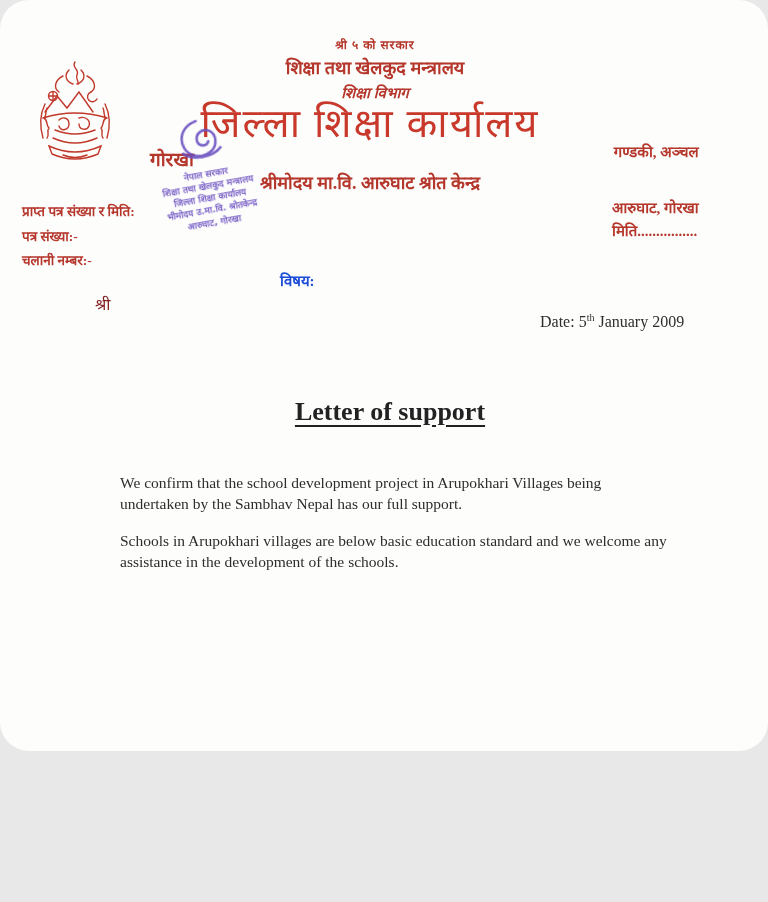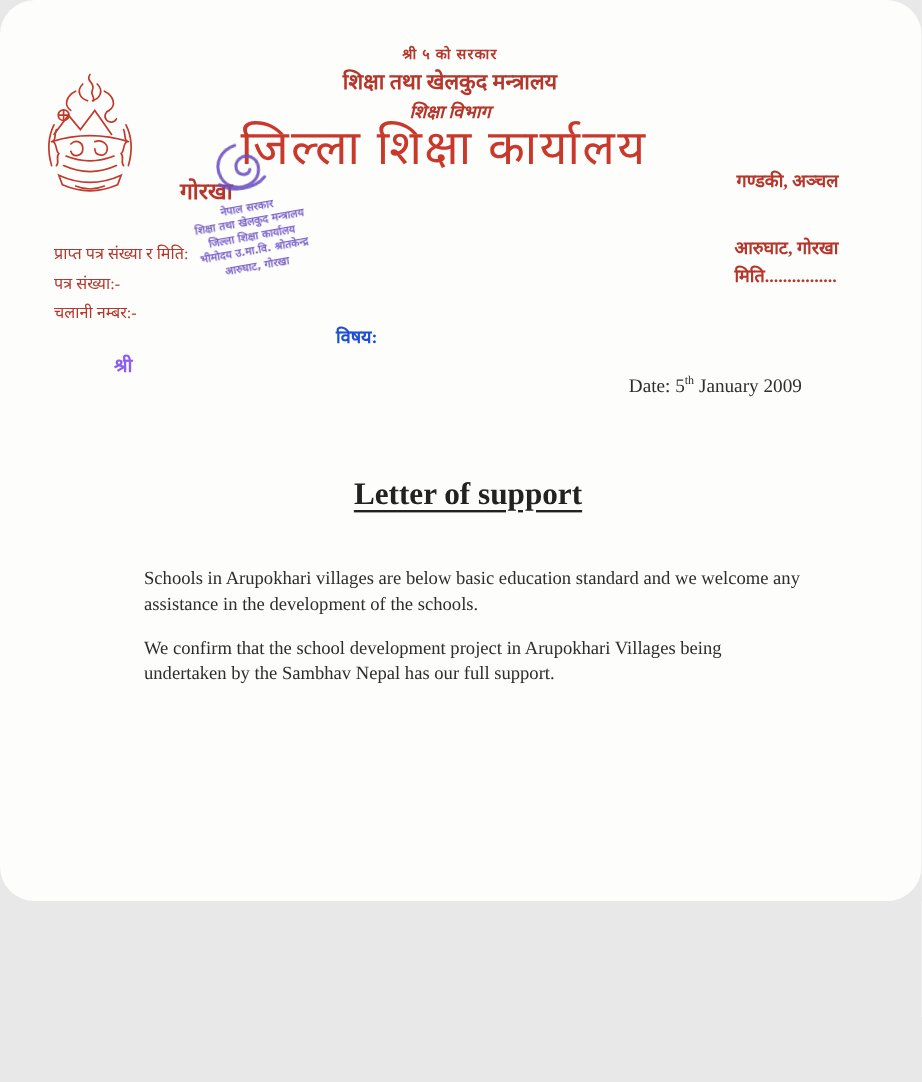--- a/index.html
+++ b/index.html
@@ -22,36 +22,36 @@
     position:absolute;left:150px;top:94px;width:440px;text-align:center;
     font-size:40px;color:#c8392b;letter-spacing:2px;white-space:nowrap;
   }
   .district{position:absolute;left:150px;top:146px;width:440px;text-align:left;
     font-size:19px;font-weight:bold;color:#b5372c;}
   .source-centre{position:absolute;left:150px;top:170px;width:440px;text-align:center;
     font-size:18px;font-weight:bold;color:#b5372c;}
   .right-block{position:absolute;left:612px;top:145px;color:#b5372c;font-size:15px;font-weight:bold;line-height:1;}
   .right-zone{margin-bottom:41px;text-align:right;}
   .right-place{margin-bottom:8px;}
-  .left-block{position:absolute;left:22px;top:205px;color:#b5372c;font-size:13.5px;font-weight:normal;line-height:1;margin-left:23px;}
+  .left-block{position:absolute;left:22px;top:205px;color:#b5372c;font-size:13.5px;font-weight:bold;line-height:1;}
   .left-block div{margin-bottom:11px;}
   .subject{position:absolute;left:280px;top:270px;color:#1d4ed8;font-size:15px;font-weight:bold;}
-  .salutation{position:absolute;left:95px;top:293px;color:#8b5cf6;font-size:16px;font-weight:bold;}
+  .salutation{position:absolute;left:95px;top:293px;color:#7f1d1d;font-size:16px;font-weight:normal;}
   
   .round-stamp{
     position:absolute;left:128px;top:116px;width:160px;height:140px;
     transform:rotate(-10deg);
     color:#6a4fc0;opacity:.88;filter:blur(.3px);
     text-align:center;pointer-events:none;
   }
   .round-stamp .stamp-emblem{display:block;margin:0 auto;}
   .round-stamp .st-line{font-size:9px;font-weight:bold;white-space:nowrap;line-height:1.35;
     font-family:"DejaVu Sans", sans-serif;}
   
-  .date-line{position:absolute;left:524px;top:312px;font-size:16px;color:#2e2e2e;}
+  .date-line{position:absolute;left:540px;top:312px;font-size:16px;color:#2e2e2e;}
   .date-line sup{font-size:10px;}
   .letter-title{
     position:absolute;left:0;top:397px;width:780px;text-align:center;
     font-size:26px;font-weight:bold;color:#222;
     text-decoration:underline;text-underline-offset:5px;text-decoration-thickness:2px;
   }
   .body-text{position:absolute;left:120px;top:472px;width:550px;color:#2d2d2d;
     font-size:15.5px;line-height:1.38;}
   .body-text p{margin:0 0 15px 0;}
   
@@ -81,20 +81,21 @@
   </svg>
 
   <div class="hdr-center">
     <div class="hdr-line-sm">श्री ५ को सरकार</div>
     <div class="hdr-line-md">शिक्षा तथा खेलकुद मन्त्रालय</div>
     <div class="hdr-line-md2">शिक्षा विभाग</div>
   </div>
 
   <div class="office-title">जिल्ला शिक्षा कार्यालय</div>
   <div class="district">गोरखा</div>
+  <div class="source-centre">श्रीमोदय मा.वि. आरुघाट श्रोत केन्द्र</div>
 
   <div class="right-block">
     <div class="right-zone">गण्डकी, अञ्चल</div>
     <div class="right-place">आरुघाट, गोरखा</div>
     <div>मिति................</div>
   </div>
 
   <div class="left-block">
     <div>प्राप्त पत्र संख्या र मिति:</div>
     <div>पत्र संख्या:-</div>
@@ -114,22 +115,22 @@
     <div class="st-line">जिल्ला शिक्षा कार्यालय</div>
     <div class="st-line">भीमोदय उ.मा.वि. श्रोतकेन्द्र</div>
     <div class="st-line">आरुघाट, गोरखा</div>
   </div>
 
   <div class="date-line"><span>Date: 5</span><sup>th</sup><span> January 2009</span></div>
 
   <div class="letter-title">Letter of support</div>
 
   <div class="body-text">
+    <p>We confirm that the school development project in Arupokhari Villages being undertaken by the Sambhav Nepal has our full support.</p>
     <p>Schools in Arupokhari villages are below basic education standard and we welcome any assistance in the development of the schools.</p>
-    <p>We confirm that the school development project in Arupokhari Villages being undertaken by the Sambhav Nepal has our full support.</p>
   </div>
 
   <svg class="signature" viewBox="0 0 200 90" fill="none" stroke="#7a62cf" stroke-width="3.4" stroke-linecap="round" opacity="0.9">
     <path d="M14 50 c-6 -14 8 -32 26 -30 c16 2 22 16 14 28 c-7 11 -24 14 -30 4 c-4 -8 6 -14 14 -10"></path>
     <path d="M8 38 l6 18"></path>
     <path d="M62 52 c4 -8 10 -10 12 -4 c1 4 -4 8 -7 5"></path>
     <path d="M82 50 c2 -6 7 -7 8 -1 l1 6"></path>
     <path d="M98 42 l-2 14 M106 40 l-3 16"></path>
     <path d="M116 36 c10 -10 22 -8 20 4 c-2 10 -14 16 -22 12 c10 4 28 0 40 -8"></path>
     <path d="M158 44 c8 -2 14 -2 20 2 c4 3 8 2 12 -2"></path>

